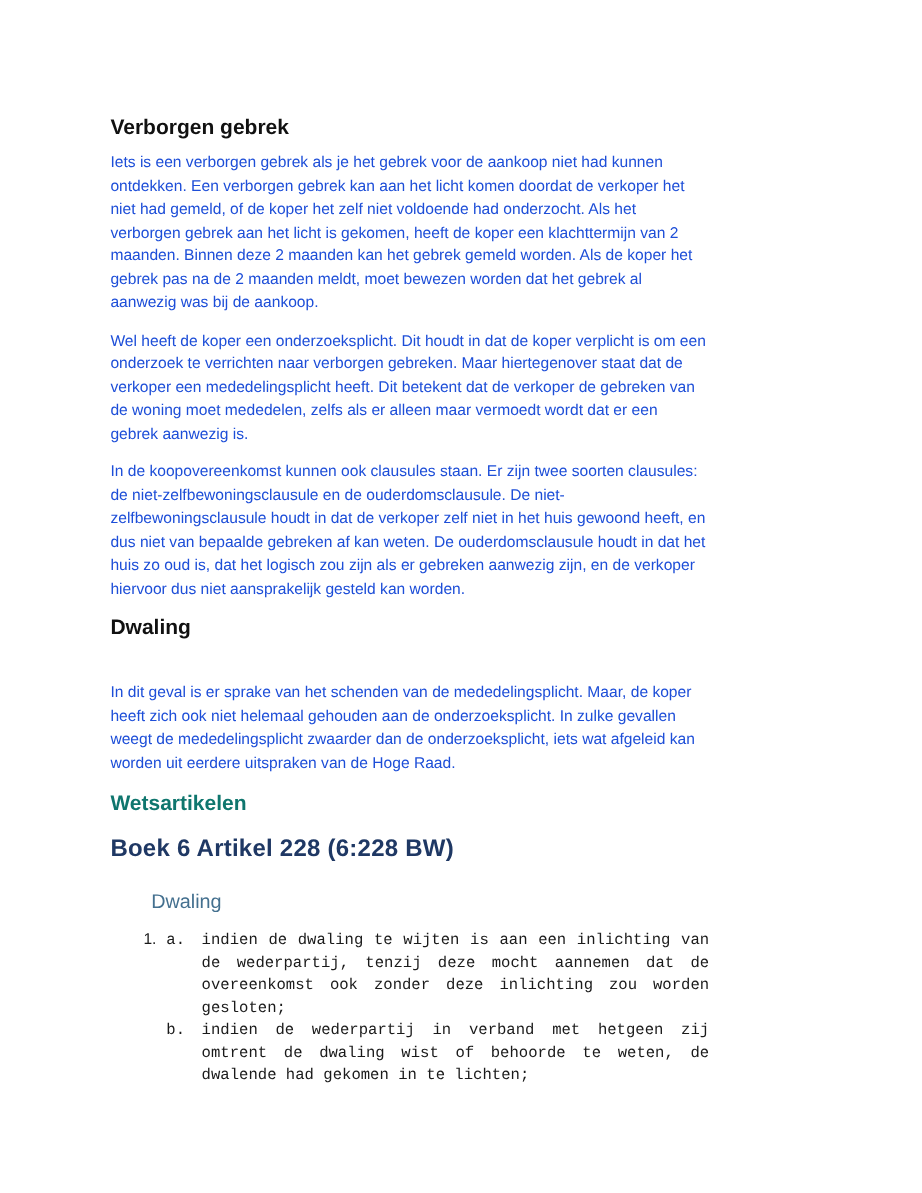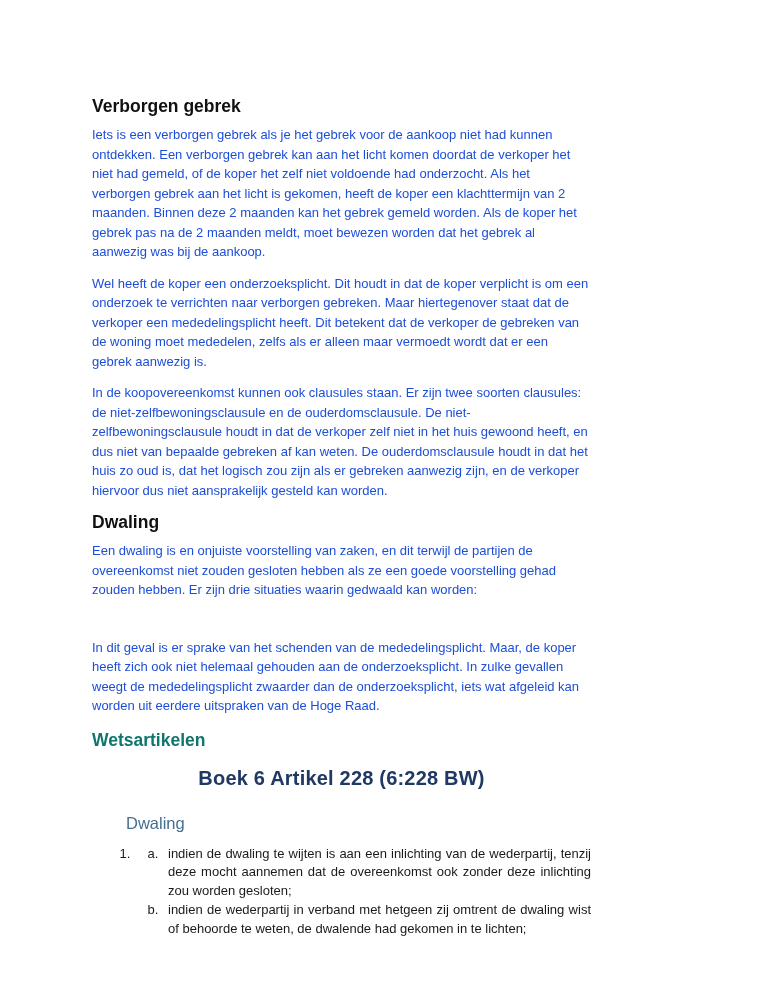--- a/index.html
+++ b/index.html
@@ -47,21 +47,20 @@
     color: #0f766e;
     margin-top: 14px;
     margin-bottom: 16px;
   }
   .h-boek {
     font-size: 20px;
     font-weight: 700;
     color: #1f3864;
     margin-bottom: 24px;
     letter-spacing: 0.2px;
-    text-align: center;
   }
   .h-dwaling-law {
     font-size: 16.5px;
     font-weight: 400;
     color: #44708f;
     margin-left: 34px;
     margin-bottom: 12px;
   }
   ol.law-list {
     margin: 0;
@@ -78,38 +77,38 @@
     margin-top: 2px;
     padding-left: 24px;
     list-style-type: lower-alpha;
   }
   ol.law-sublist > li {
     font-size: 13px;
     line-height: 18.5px;
     padding-left: 6px;
     text-align: justify;
     margin-bottom: 1px;
+    font-family: Liberation Mono, monospace;
   }
 </style>
 </head>
 <body>
 
 <div class="page">
 
   <h2 class="h-section">Verborgen gebrek</h2>
 
   <p class="body-text">Iets is een verborgen gebrek als je het gebrek voor de aankoop niet had kunnen ontdekken. Een verborgen gebrek kan aan het licht komen doordat de verkoper het niet had gemeld, of de koper het zelf niet voldoende had onderzocht. Als het verborgen gebrek aan het licht is gekomen, heeft de koper een klachttermijn van 2 maanden. Binnen deze 2 maanden kan het gebrek gemeld worden. Als de koper het gebrek pas na de 2 maanden meldt, moet bewezen worden dat het gebrek al aanwezig was bij de aankoop.</p>
 
   <p class="body-text">Wel heeft de koper een onderzoeksplicht. Dit houdt in dat de koper verplicht is om een onderzoek te verrichten naar verborgen gebreken. Maar hiertegenover staat dat de verkoper een mededelingsplicht heeft. Dit betekent dat de verkoper de gebreken van de woning moet mededelen, zelfs als er alleen maar vermoedt wordt dat er een gebrek aanwezig is.</p>
 
   <p class="body-text">In de koopovereenkomst kunnen ook clausules staan. Er zijn twee soorten clausules: de niet-zelfbewoningsclausule en de ouderdomsclausule. De niet-zelfbewoningsclausule houdt in dat de verkoper zelf niet in het huis gewoond heeft, en dus niet van bepaalde gebreken af kan weten. De ouderdomsclausule houdt in dat het huis zo oud is, dat het logisch zou zijn als er gebreken aanwezig zijn, en de verkoper hiervoor dus niet aansprakelijk gesteld kan worden.</p>
 
   <h2 class="h-section" style="margin-top: 10px;">Dwaling</h2>
 
-  <p class="body-text">Een dwaling is en onjuiste voorstelling van zaken, en dit terwijl de partijen de overeenkomst niet zouden gesloten hebben als ze een goede voorstelling gehad zouden hebben. Er zijn drie situaties waarin gedwaald kan worden:</p>
 
 
   <div class="gap-after-bullets"></div>
 
   <p class="body-text">In dit geval is er sprake van het schenden van de mededelingsplicht. Maar, de koper heeft zich ook niet helemaal gehouden aan de onderzoeksplicht. In zulke gevallen weegt de mededelingsplicht zwaarder dan de onderzoeksplicht, iets wat afgeleid kan worden uit eerdere uitspraken van de Hoge Raad.</p>
 
   <h2 class="h-wets">Wetsartikelen</h2>
 
   <h1 class="h-boek">Boek 6 Artikel 228 (6:228 BW)</h1>
 

